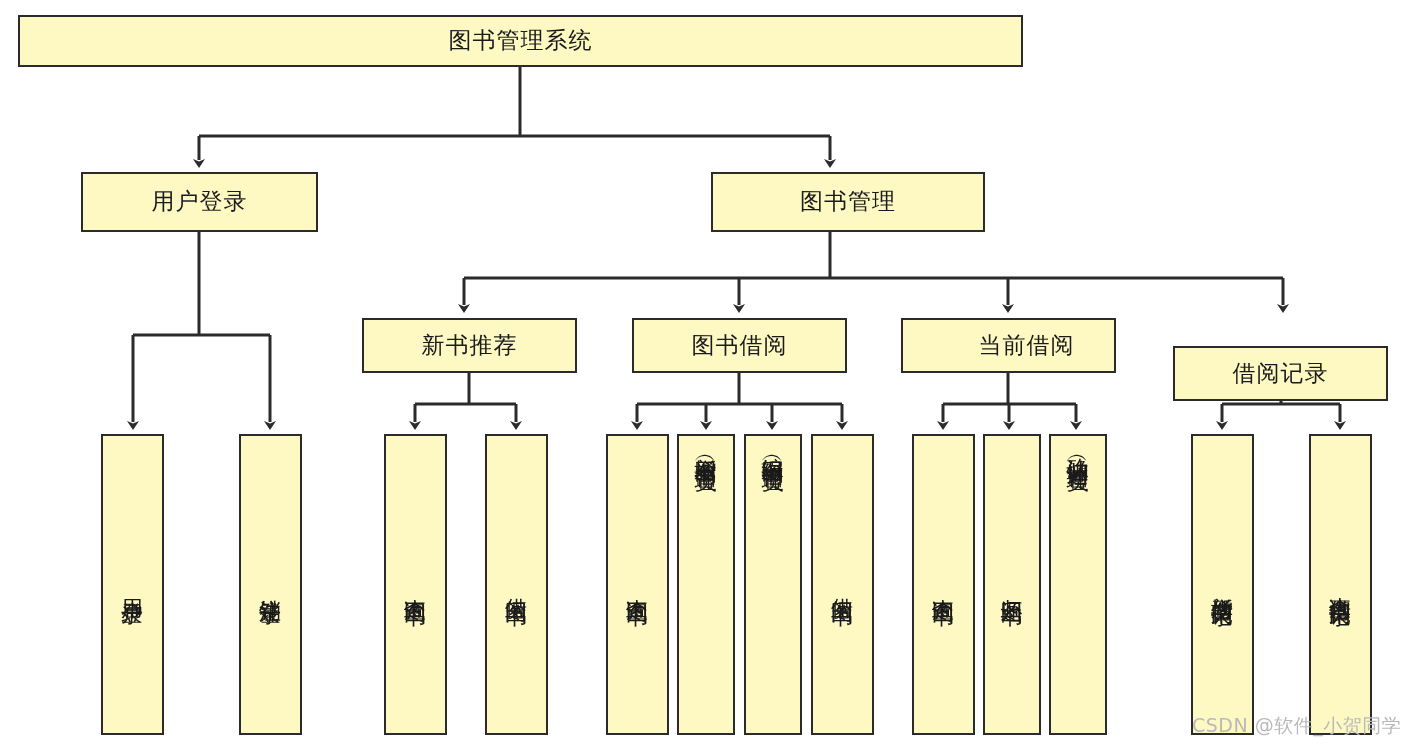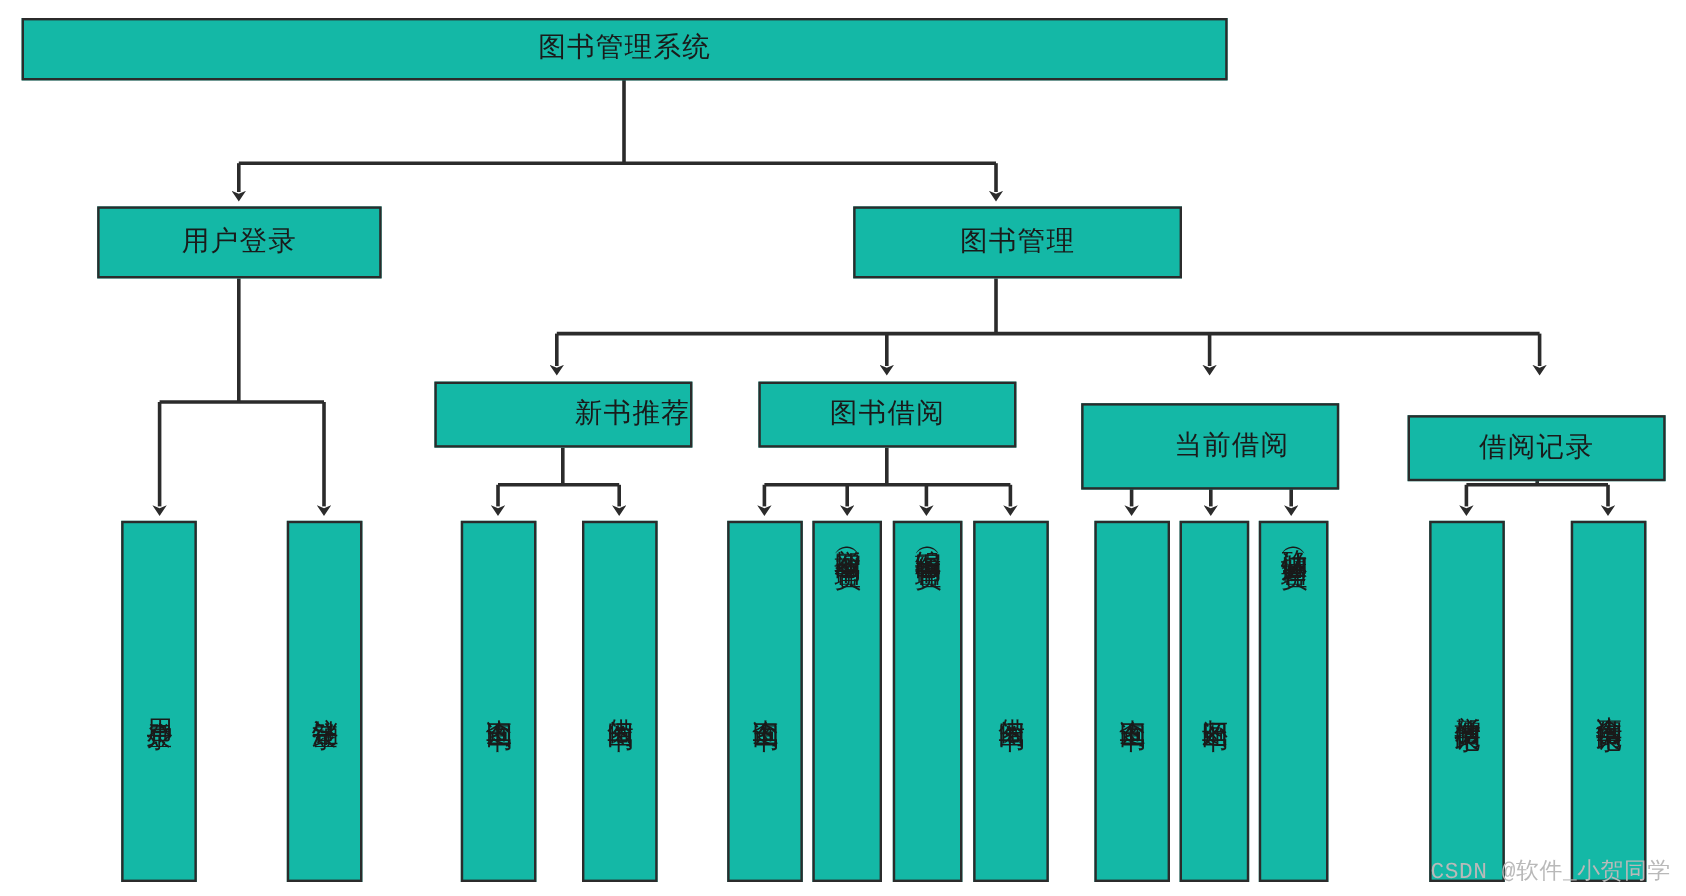--- a/index.html
+++ b/index.html
@@ -23,21 +23,21 @@
     left: 0;
     top: 0;
     width: 1405px;
     height: 747px;
     pointer-events: none;
   }
   .node {
     position: absolute;
     box-sizing: border-box;
     border: 2.5px solid #2b2b2b;
-    background: #14b8a6;
+    background: #fef9c3;
     display: flex;
     align-items: center;
     justify-content: center;
     color: #1a1a1a;
   }
   .node.h {
     
   }
   .node.h .label {
     font-size: 23px;
@@ -68,21 +68,20 @@
   }
   .node.v.topalign .label {
     margin-top: 4px;
   }
   .watermark {
     position: absolute;
     font-size: 19px;
     color: #b9b9b9;
     white-space: nowrap;
     letter-spacing: 0.5px;
-    font-family: Liberation Mono, monospace;
   }
 </style>
 </head>
 <body>
 
 <div id="canvas">
 
   <svg id="edges" viewBox="0 0 1405 747" width="1405" height="747" xmlns="http://www.w3.org/2000/svg">
     <defs>
       <marker id="arrow" markerWidth="10" markerHeight="12" refX="1" refY="6" orient="auto" markerUnits="userSpaceOnUse">
@@ -139,29 +138,29 @@
   </div>
 
   <div class="node h" style="left:81px; top:172px; width:237px; height:60px;">
     <span class="label">用户登录</span>
   </div>
 
   <div class="node h" style="left:711px; top:172px; width:274px; height:60px;">
     <span class="label">图书管理</span>
   </div>
 
-  <div class="node h" style="left:362px; top:318px; width:215px; height:55px;justify-content:flex-end;">
+  <div class="node h" style="left:362px; top:318px; width:215px; height:55px;">
     <span class="label">新书推荐</span>
   </div>
 
   <div class="node h" style="left:632px; top:318px; width:215px; height:55px;text-align:center;">
     <span class="label">图书借阅</span>
   </div>
 
-  <div class="node h" style="left:901px; top:336px; width:215px; height:72px;padding-left:36px;">
+  <div class="node h" style="left:901px; top:318px; width:215px; height:55px;padding-left:36px;">
     <span class="label">当前借阅</span>
   </div>
 
   <div class="node h" style="left:1173px; top:318px; width:215px; height:55px;margin-top:28px;">
     <span class="label">借阅记录</span>
   </div>
 
   <div class="node v center" style="left:101px; top:434px; width:63px; height:301px;">
     <span class="label">用户登录</span>
   </div>

